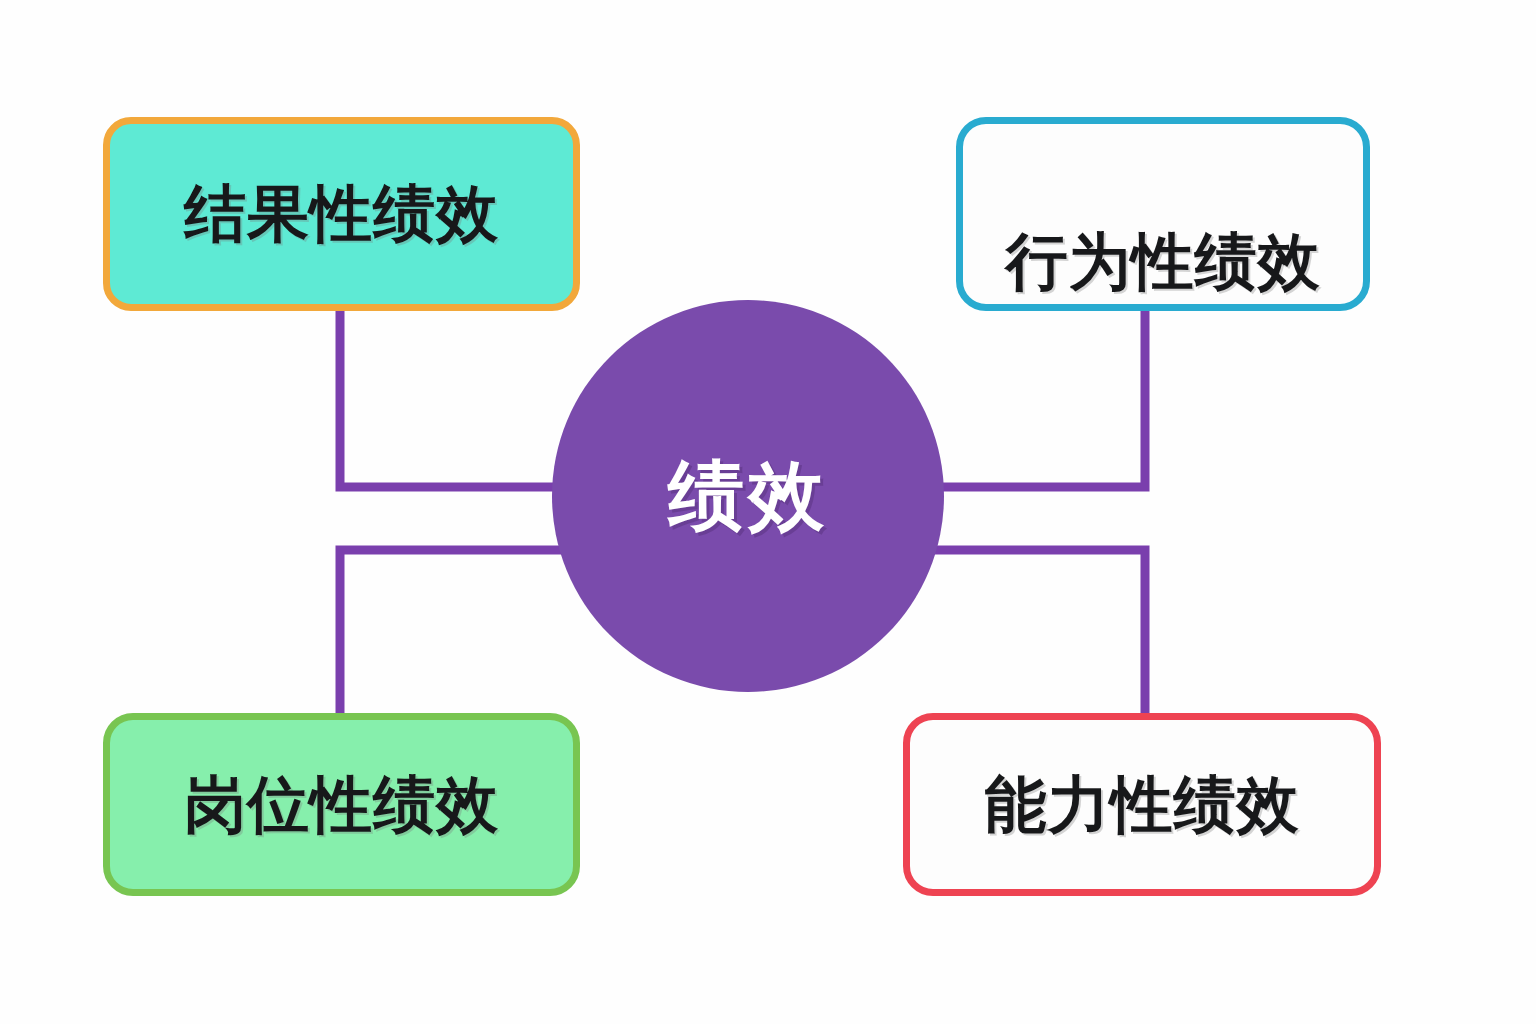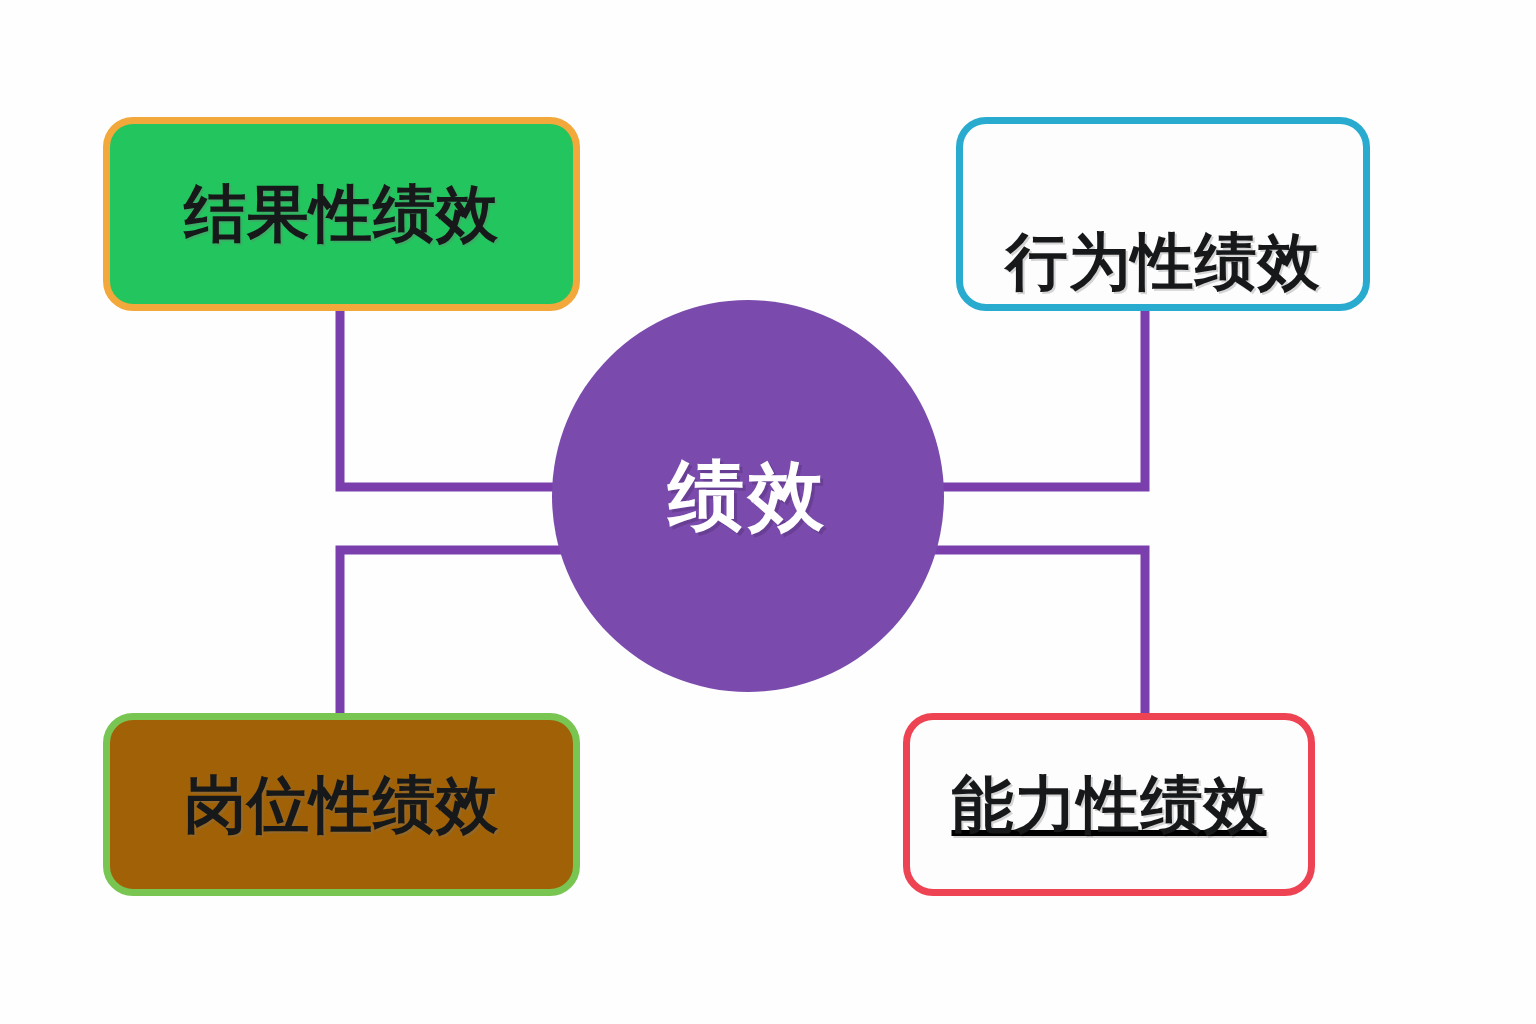--- a/index.html
+++ b/index.html
@@ -43,21 +43,21 @@
     font-size: 62px;
     font-weight: bold;
     letter-spacing: 1px;
     color: #17181a;
     white-space: nowrap;
     text-shadow: 2px 2px 0 rgba(120,120,120,0.30);
   }
   #box-top-left    { left: 103px;  top: 117px; width: 477px; height: 194px; }
   #box-top-right   { left: 956px;  top: 117px; width: 414px; height: 194px; align-items: flex-end; }
   #box-bottom-left { left: 103px;  top: 713px; width: 477px; height: 183px; }
-  #box-bottom-right{ left: 903px;  top: 713px; width: 412px; height: 183px; text-decoration: underline; }
+  #box-bottom-right{ left: 903px;  top: 713px; width: 478px; height: 183px; }
 
   #center-circle {
     position: absolute;
     left: 552px;
     top: 300px;
     width: 392px;
     height: 392px;
     border-radius: 50%;
     display: flex;
     flex-direction: row;
@@ -83,29 +83,29 @@
 
     <polyline points="340,308 340,487 570,487" fill="none" stroke="#7a3fad" stroke-width="9" stroke-linecap="square" stroke-linejoin="miter"></polyline>
 
     <polyline points="1145,308 1145,487 928,487" fill="none" stroke="#7a3fad" stroke-width="9" stroke-linecap="square" stroke-linejoin="miter"></polyline>
 
     <polyline points="340,716 340,550 570,550" fill="none" stroke="#7a3fad" stroke-width="9" stroke-linecap="square" stroke-linejoin="miter"></polyline>
 
     <polyline points="1145,716 1145,550 928,550" fill="none" stroke="#7a3fad" stroke-width="9" stroke-linecap="square" stroke-linejoin="miter"></polyline>
   </svg>
 
-  <div class="node-box" id="box-top-left" style="border-color: rgb(242, 168, 59); background: #22c55e;">
+  <div class="node-box" id="box-top-left" style="border-color: rgb(242, 168, 59); background: #5eead4; border-radius: 28px;">
     <span class="node-label" style="color: rgb(23, 24, 26);">结果性绩效</span>
   </div>
 
   <div class="node-box" id="box-top-right" style="border-color: rgb(41, 171, 208); background: rgb(253, 253, 253);">
     <span class="node-label" style="color: rgb(23, 24, 26);">行为性绩效</span>
   </div>
 
-  <div class="node-box" id="box-bottom-left" style="border-color: rgb(120, 197, 81); background: #a16207;">
+  <div class="node-box" id="box-bottom-left" style="border-color: rgb(120, 197, 81); background: #86efac;">
     <span class="node-label" style="color: rgb(23, 24, 26);">岗位性绩效</span>
   </div>
 
   <div class="node-box" id="box-bottom-right" style="border-color: rgb(238, 67, 82); background: rgb(253, 253, 253);">
     <span class="node-label" style="color: rgb(23, 24, 26);">能力性绩效</span>
   </div>
 
   <div id="center-circle" style="background: rgb(122, 75, 172);">
     <span class="center-line" style="color: rgb(255, 255, 255);">绩效</span>
   </div>

